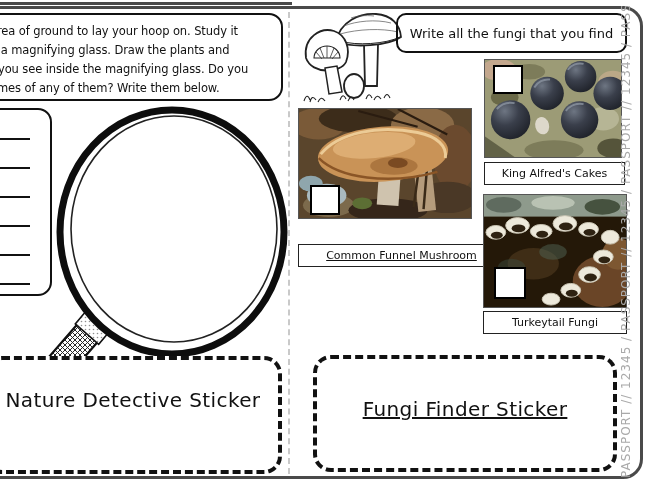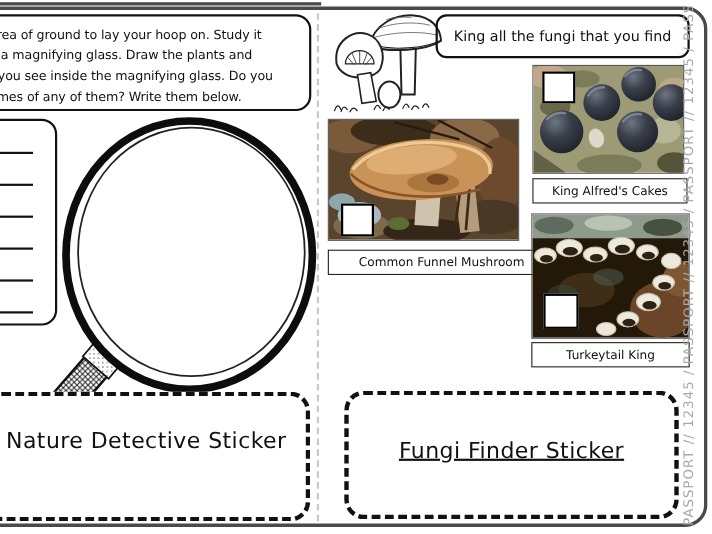--- a/index.html
+++ b/index.html
@@ -105,21 +105,21 @@
       <ellipse cx="58" cy="80" rx="10" ry="12" stroke-width="1.8"></ellipse>
 
       <g fill="none" stroke="#222" stroke-width="1.1">
         <path d="M8,95 q3,-9 6,-1 M14,96 q2,-8 6,-2 M22,96 q3,-7 7,-1"></path>
         <path d="M44,94 q3,-8 6,-1 M52,95 q3,-7 6,-1 M70,93 q3,-8 6,-1 M78,94 q3,-7 7,-1 M88,92 q3,-7 6,0"></path>
       </g>
     </g>
   </svg>
 
   <div class="title-box">
-    <span>King all the fungi that you find</span>
+    <span>Write all the fungi that you find</span>
   </div>
 
   <div class="photo" style="left:298px;top:108px;width:174px;height:111px;">
     <svg viewBox="0 0 174 111" preserveAspectRatio="none">
       <rect width="174" height="111" fill="#5a452c"></rect>
       <ellipse cx="20" cy="15" rx="28" ry="16" fill="#7a5a38"></ellipse>
       <ellipse cx="60" cy="10" rx="40" ry="14" fill="#3c2c1a"></ellipse>
       <ellipse cx="125" cy="16" rx="32" ry="18" fill="#8a6a46"></ellipse>
       <ellipse cx="158" cy="50" rx="22" ry="34" fill="#6b4a2e"></ellipse>
       <ellipse cx="150" cy="90" rx="30" ry="16" fill="#4a3826"></ellipse>
@@ -134,21 +134,21 @@
       <path d="M122,55 L116,100 M130,54 L126,102" stroke="#3a2a18" stroke-width="2.5"></path>
       <ellipse cx="85" cy="46" rx="66" ry="28" fill="#c99357" transform="rotate(-4 85 46)"></ellipse>
       <ellipse cx="76" cy="37" rx="42" ry="13" fill="#e0b278" opacity="0.85" transform="rotate(-6 76 37)"></ellipse>
       <path d="M22,46 C40,24 80,16 120,24 C140,28 150,38 148,50" fill="none" stroke="#eccb96" stroke-width="3"></path>
       <ellipse cx="96" cy="58" rx="24" ry="9" fill="#a06a34" opacity="0.7"></ellipse>
       <ellipse cx="100" cy="55" rx="10" ry="5" fill="#7a4a22"></ellipse>
       <path d="M20,50 C40,70 90,78 140,64" fill="none" stroke="#8a5526" stroke-width="2.5"></path>
     </svg>
   </div>
   <div class="checkbox" style="left:310px;top:185px;width:30px;height:30px;"></div>
-  <div class="label-box" style="left:298px;top:227px;width:207px;height:23px;">
+  <div class="label-box" style="left:298px;top:244px;width:207px;height:23px;text-decoration:underline;">
     <span>Common Funnel Mushroom</span>
   </div>
 
 
   <div class="photo" style="left:484px;top:59px;width:138px;height:99px;">
     <svg viewBox="0 0 138 99" preserveAspectRatio="none">
       <defs>
         <radialGradient id="ball" cx="35%" cy="28%" r="80%">
           <stop offset="0%" stop-color="#6e7683"></stop>
           <stop offset="45%" stop-color="#3a3f4b"></stop>
@@ -209,21 +209,21 @@
         <ellipse cx="83" cy="32" rx="7" ry="4"></ellipse>
         <ellipse cx="107" cy="38" rx="6" ry="3.5"></ellipse>
         <ellipse cx="122" cy="66" rx="6" ry="3.5"></ellipse>
         <ellipse cx="108" cy="84" rx="6.5" ry="4"></ellipse>
         <ellipse cx="89" cy="100" rx="6" ry="3.5"></ellipse>
       </g>
     </svg>
   </div>
   <div class="checkbox" style="left:494px;top:267px;width:32px;height:32px;"></div>
   <div class="label-box" style="left:483px;top:311px;width:144px;height:23px;">
-    <span>Turkeytail King</span>
+    <span>Turkeytail Fungi</span>
   </div>
 
   <div class="sticker-box sticker-right">
     <span>Fungi Finder Sticker</span>
   </div>
 
   <div class="edge-text">PASSPORT // 12345 / PASSPORT // 12345 / PASSPORT // 12345 / PASSPORT //</div>
 
 </div>
 

